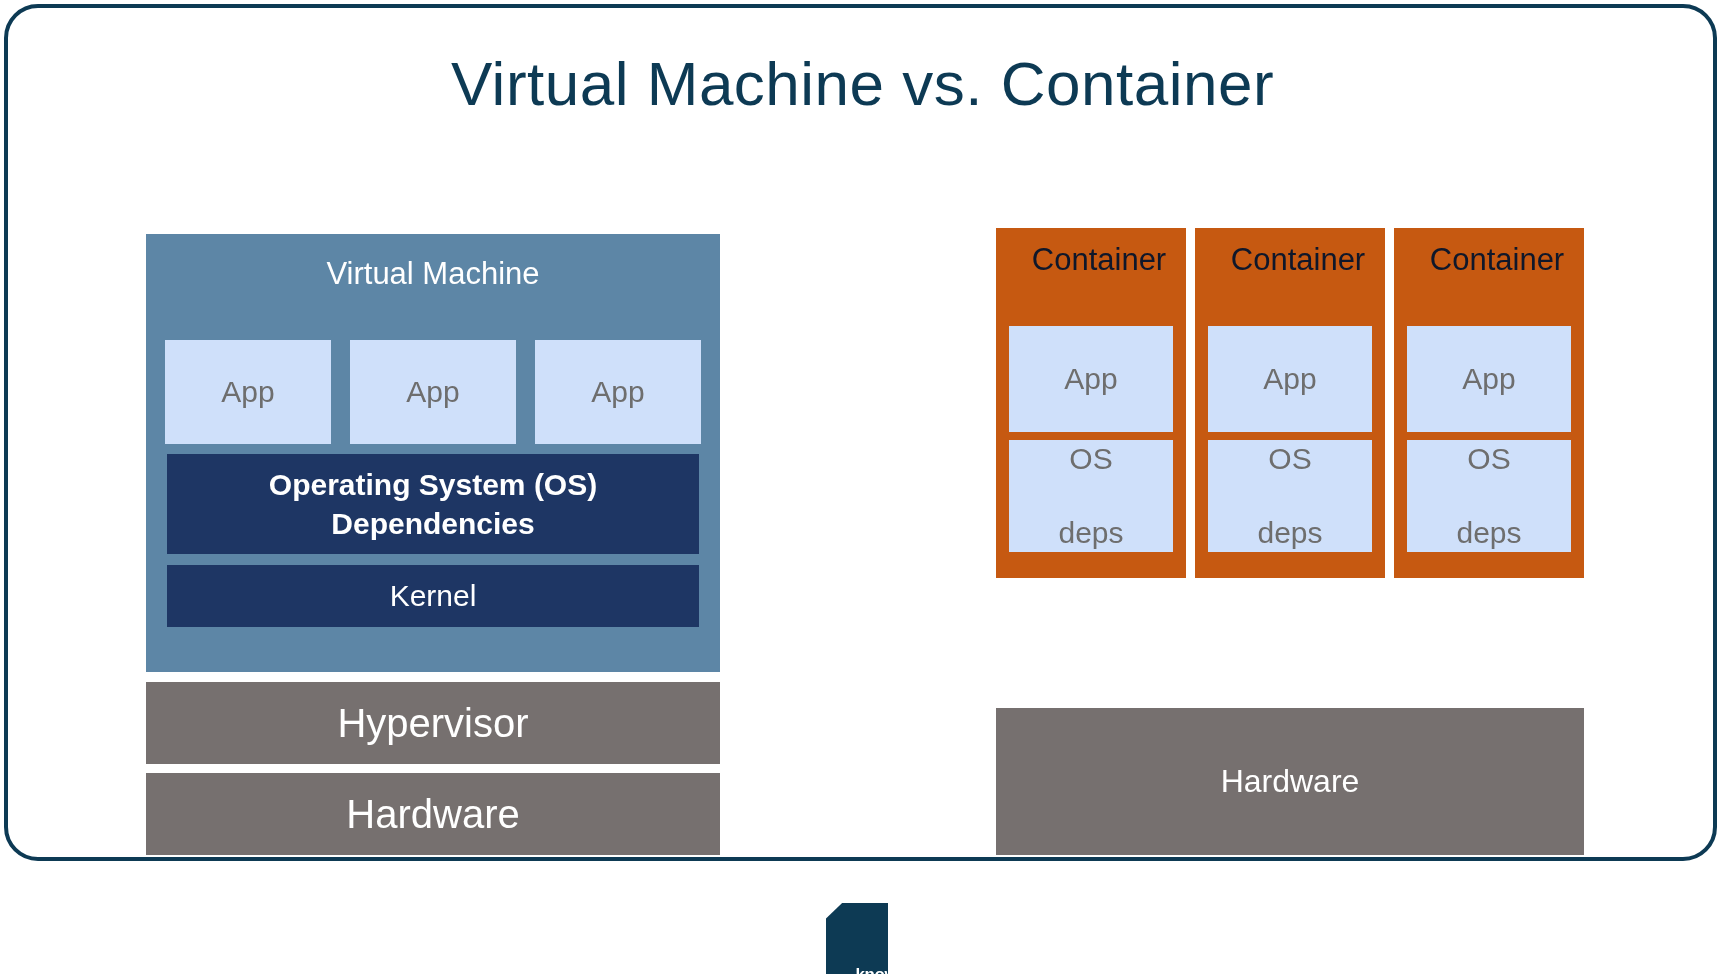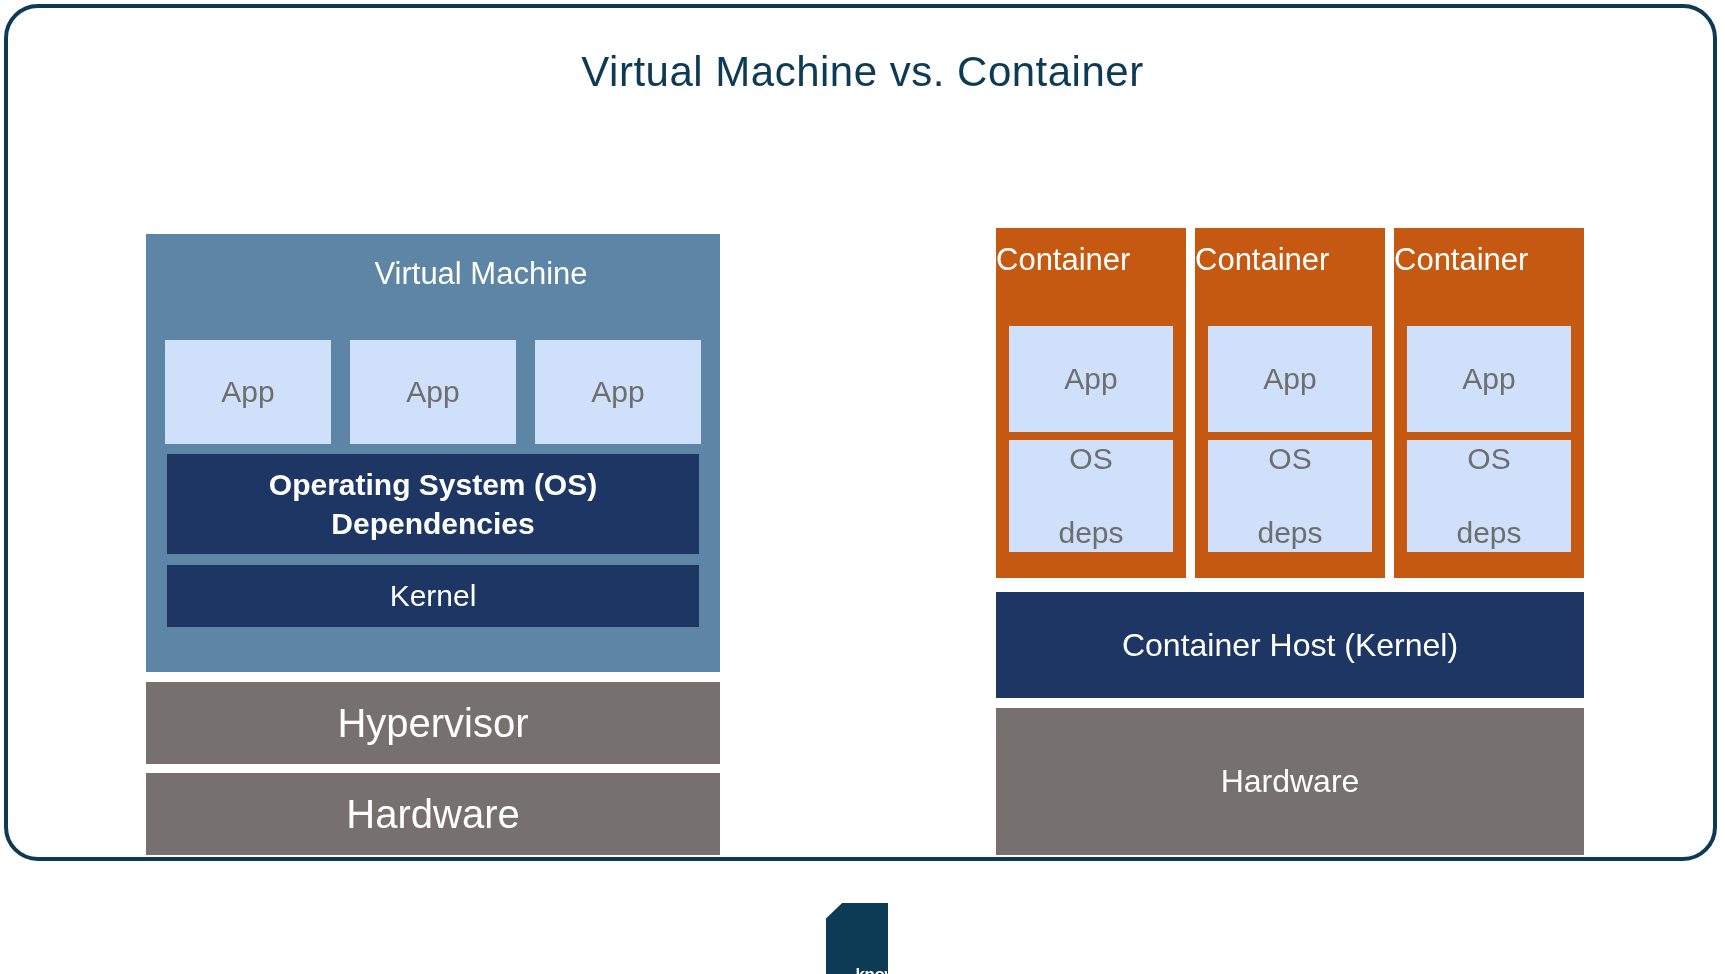--- a/index.html
+++ b/index.html
@@ -32,21 +32,21 @@
     background: #ffffff;
   }
 
   
   .slide-title {
     position: absolute;
     left: 0;
     top: 48px;
     width: 1725px;
     text-align: center;
-    font-size: 42px;
+    font-size: 62px;
     font-weight: 400;
     color: #0d3a54;
     letter-spacing: 0.5px;
     white-space: nowrap;
   }
 
   
   .vm-panel {
     position: absolute;
     left: 146px;
@@ -57,21 +57,20 @@
   }
   .vm-panel-title {
     position: absolute;
     left: 0;
     top: 22px;
     width: 574px;
     text-align: center;
     color: #ffffff;
     font-size: 31px;
     font-weight: 400;
-    padding-left: 48px;
   }
   .vm-apps {
     position: absolute;
     left: 19px;
     top: 106px;
     width: 536px;
     height: 104px;
     display: flex;
     justify-content: space-between;
   }
@@ -152,21 +151,22 @@
     width: 190px;
     height: 350px;
     background: #c65911;
     position: relative;
   }
   .container-col-title {
     position: absolute;
     left: 0;
     top: 14px;
     width: 206px;
-    color: #ffffff;
+    text-align: center;
+    color: #0f172a;
     font-size: 31px;
     font-weight: 400;
   }
   .container-app {
     position: absolute;
     left: 13px;
     top: 98px;
     width: 164px;
     height: 106px;
     background: #cfe0fa;
@@ -322,23 +322,20 @@
         <span>App</span>
       </div>
       <div class="container-deps">
         <span>OS</span>
         <span>deps</span>
       </div>
     </div>
 
   </div>
 
-  <div class="ct-host">
-    <span>Container Host (Kernel)</span>
-  </div>
 
   <div class="ct-hardware">
     <span>Hardware</span>
   </div>
 
   <div class="logo">
     <div class="logo-mark"></div>
     <div class="logo-text">knowis</div>
   </div>
 

